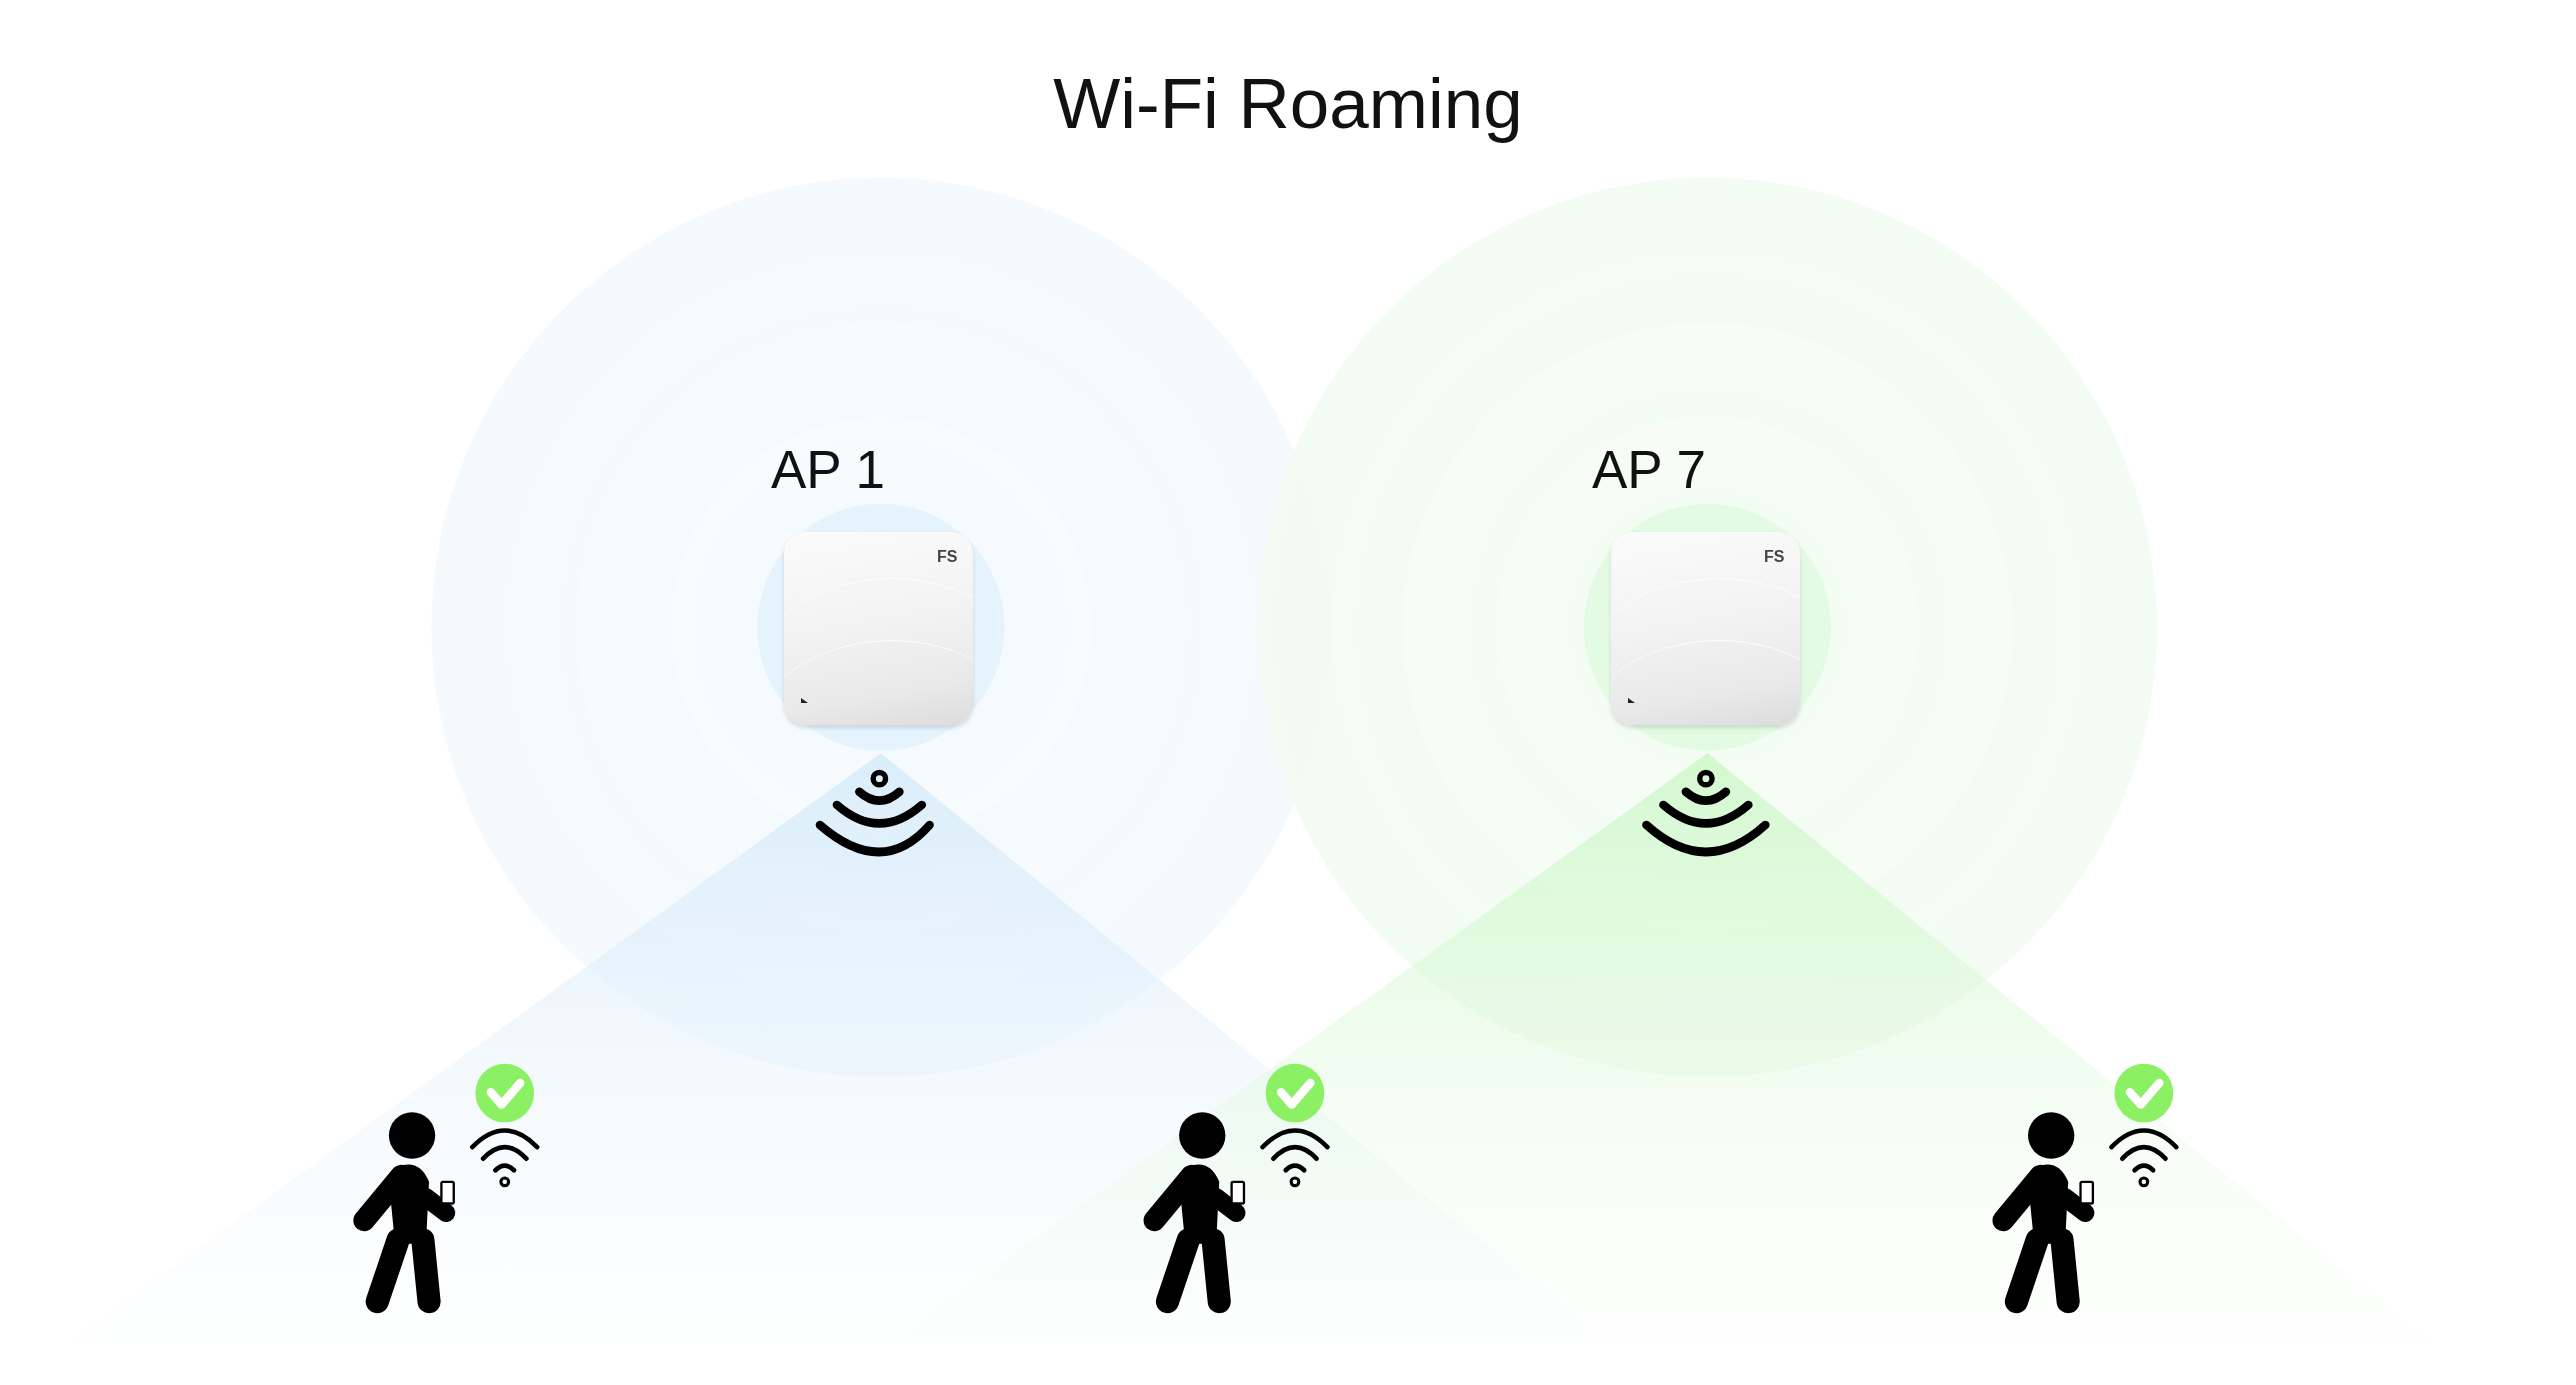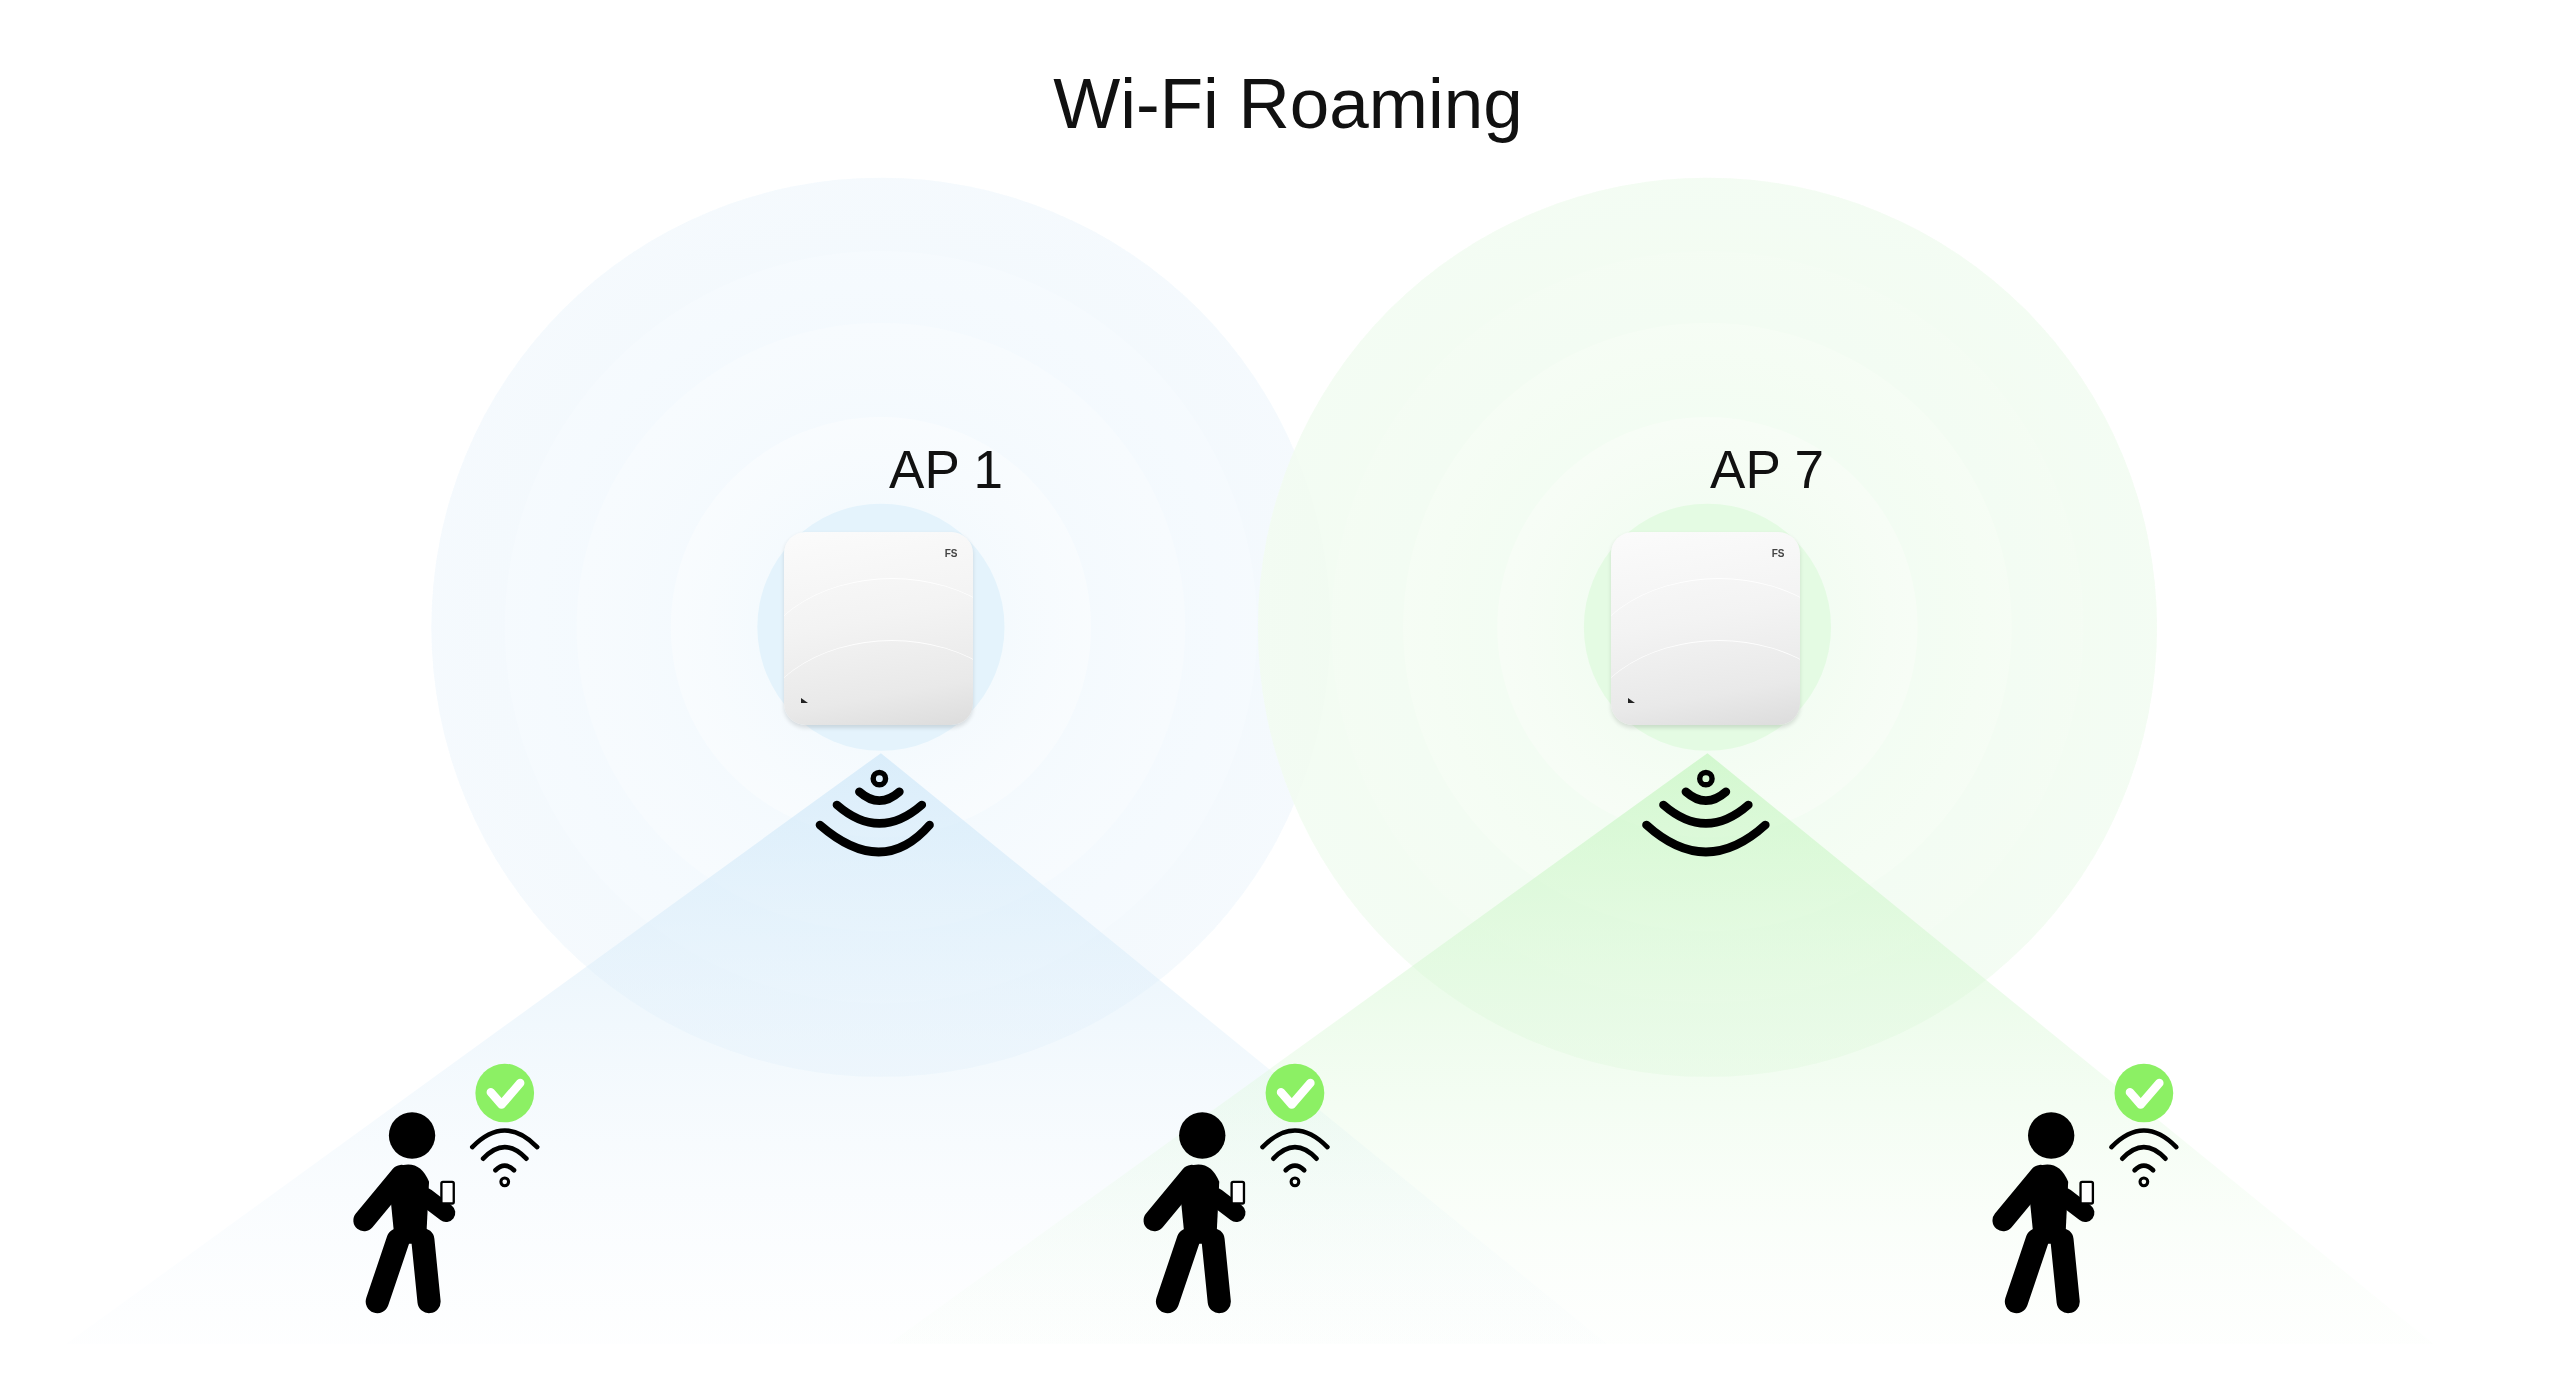--- a/index.html
+++ b/index.html
@@ -1,24 +1,24 @@
 <!DOCTYPE html>
 <html style="font-size:12.4px"><head>
 <meta charset="utf-8">
 <style>
   html,body{margin:0;padding:0;background:#fff;}
   body{width:2576px;height:1385px;position:relative;overflow:hidden;font-family:"Liberation Sans","DejaVu Sans",sans-serif;}
   #stage{position:absolute;left:0;top:0;width:2576px;height:1385px;}
   .title{position:absolute;left:0;width:2576px;top:63px;text-align:center;font-size:71px;color:#111;letter-spacing:0px;}
-  .ap-label{position:absolute;width:232px;text-align:right;font-size:53px;color:#111;}
+  .ap-label{position:absolute;width:232px;text-align:left;font-size:53px;color:#111;}
   .ap-device{position:absolute;width:189px;height:193px;border-radius:21.6px;
     background:linear-gradient(170deg,#fbfbfb 0%,#f3f3f3 45%,#e9e9e9 80%,#dcdcdc 100%);
     box-shadow:0 2.3px 4.6px rgba(0,0,0,0.12);overflow:hidden;}
   .ap-device .band{position:absolute;left:-31px;width:278px;height:201px;border-radius:50%;border-top:1.5px solid rgba(255,255,255,0.9);}
-  .ap-device .logo{position:absolute;right:15.5px;top:15.5px;font-size:10px;font-weight:bold;color:#444;}
+  .ap-device .logo{position:absolute;right:15.5px;top:15.5px;font-size:16px;font-weight:bold;color:#444;}
   .ap-device .led{position:absolute;left:17px;bottom:21.6px;width:0;height:0;border-left:7px solid #222;border-top:5.4px solid transparent;}
 </style>
 </head>
 <body>
 
 <div id="stage">
 
   <svg width="2576" height="1385" viewBox="0 0 3334 1793" style="position:absolute;left:0;top:0">
     <defs>
       <radialGradient id="ringB" cx="50%" cy="50%" r="50%">

